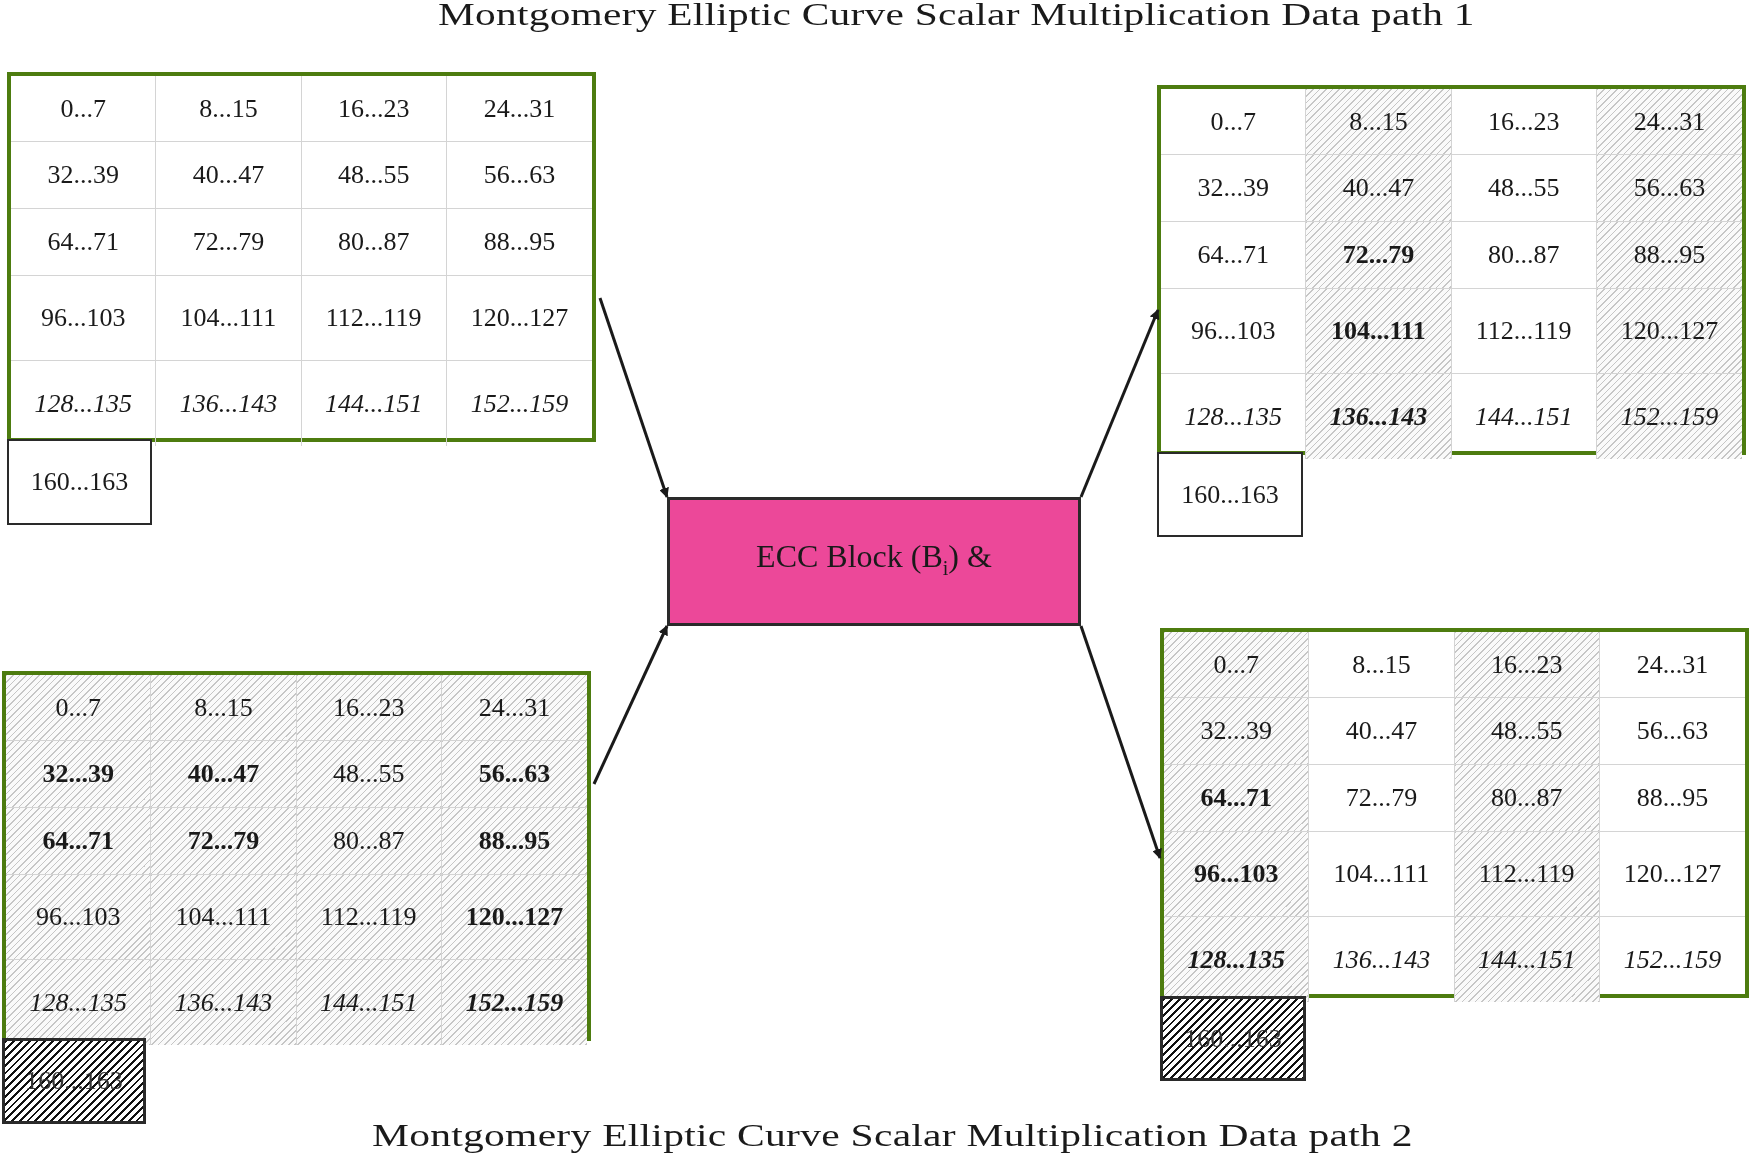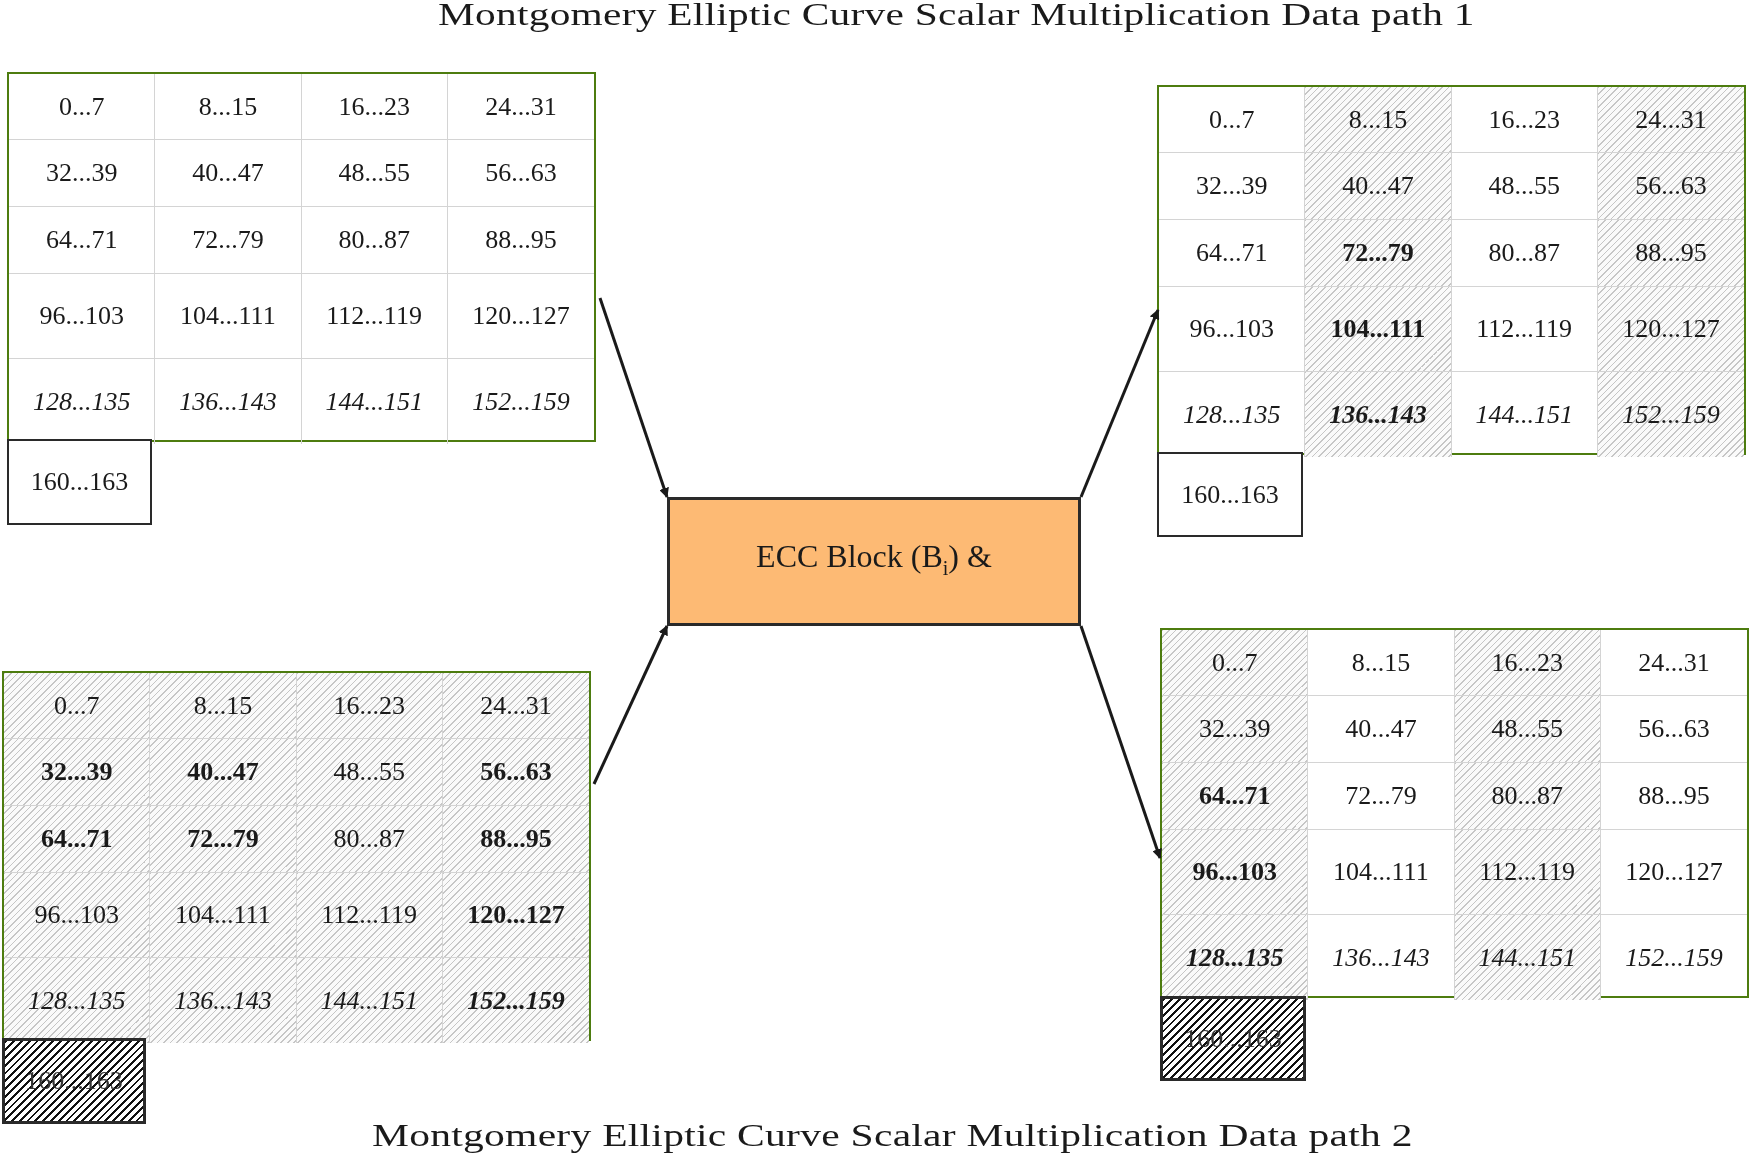--- a/index.html
+++ b/index.html
@@ -2,39 +2,39 @@
 <html><head>
 <meta charset="utf-8">
 <style>
   html, body { margin: 0; padding: 0; background: #ffffff; }
   body { width: 1750px; height: 1154px; position: relative; overflow: hidden;
          font-family: "Liberation Serif", "DejaVu Serif", serif; color: #1a1a1a; }
   .title { position: absolute; font-size: 32px; white-space: nowrap; letter-spacing: 0.2px;
            transform-origin: left top; }
   .title.top { left: 438px; top: -4px; }
   .title.bottom { left: 372px; top: 1117px; }
-  .grid { position: absolute; border: 2px solid #4d7c0f; box-sizing: border-box;
+  .grid { position: absolute; border: 4px solid #4d7c0f; box-sizing: border-box;
           display: grid; grid-template-columns: repeat(4, 1fr); }
   .cell { display: flex; align-items: center; justify-content: center; text-align: center;
           font-size: 26px; line-height: 30px; box-sizing: border-box;
           border-right: 1.5px solid #d4d4d4; border-bottom: 1.5px solid #d4d4d4;
           word-break: break-all; padding: 0 4px; }
   .cell.c3 { border-right: none; }
   .cell.last-row { border-bottom: none; font-style: italic; }
   .cell.bold { font-weight: bold; }
   .hatch { background-color: #fafafa;
            background-image: repeating-linear-gradient(135deg, #c6c6c6 0px, #c6c6c6 1.3px, transparent 1.3px, transparent 4.6px); }
   .extra { position: absolute; border: 2px solid #2a2a2a; box-sizing: border-box;
            display: flex; align-items: center; justify-content: center;
            font-size: 26px; background: #fff; }
   .extra.dark { border-width: 3px;
            background-image: repeating-linear-gradient(135deg, #111 0px, #111 2px, #fff 2px, #fff 5.5px);
            color: #333; }
   .ecc { position: absolute; left: 667px; top: 497px; width: 414px; height: 129px;
-         border: 3px solid #2a2a2a; box-sizing: border-box; background: #fdba74;
+         border: 3px solid #2a2a2a; box-sizing: border-box; background: #ec4899;
          display: flex; flex-direction: column; align-items: center; justify-content: center;
          font-size: 32px; line-height: 42px; }
   .ecc sub { font-size: 20px; vertical-align: -8px; }
   svg.arrows { position: absolute; left: 0; top: 0; }
 </style>
 </head>
 <body>
 
 <div class="title top" style="transform: scaleX(1.29302);">Montgomery Elliptic Curve Scalar Multiplication  Data path 1</div>
 

